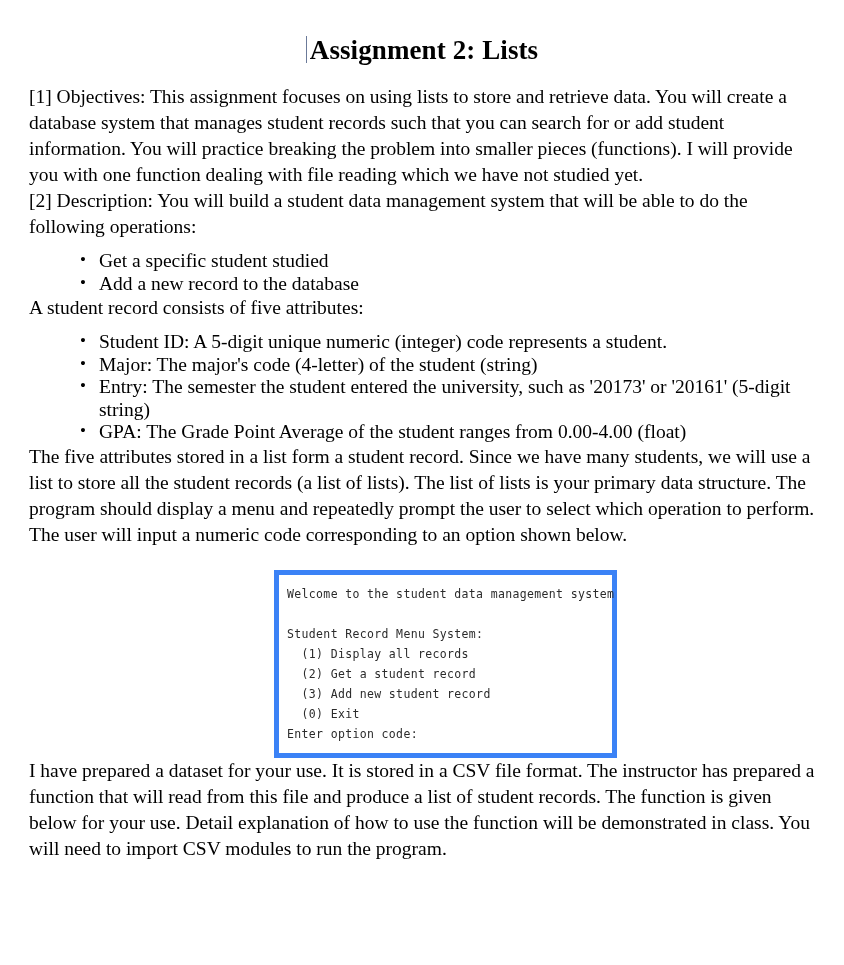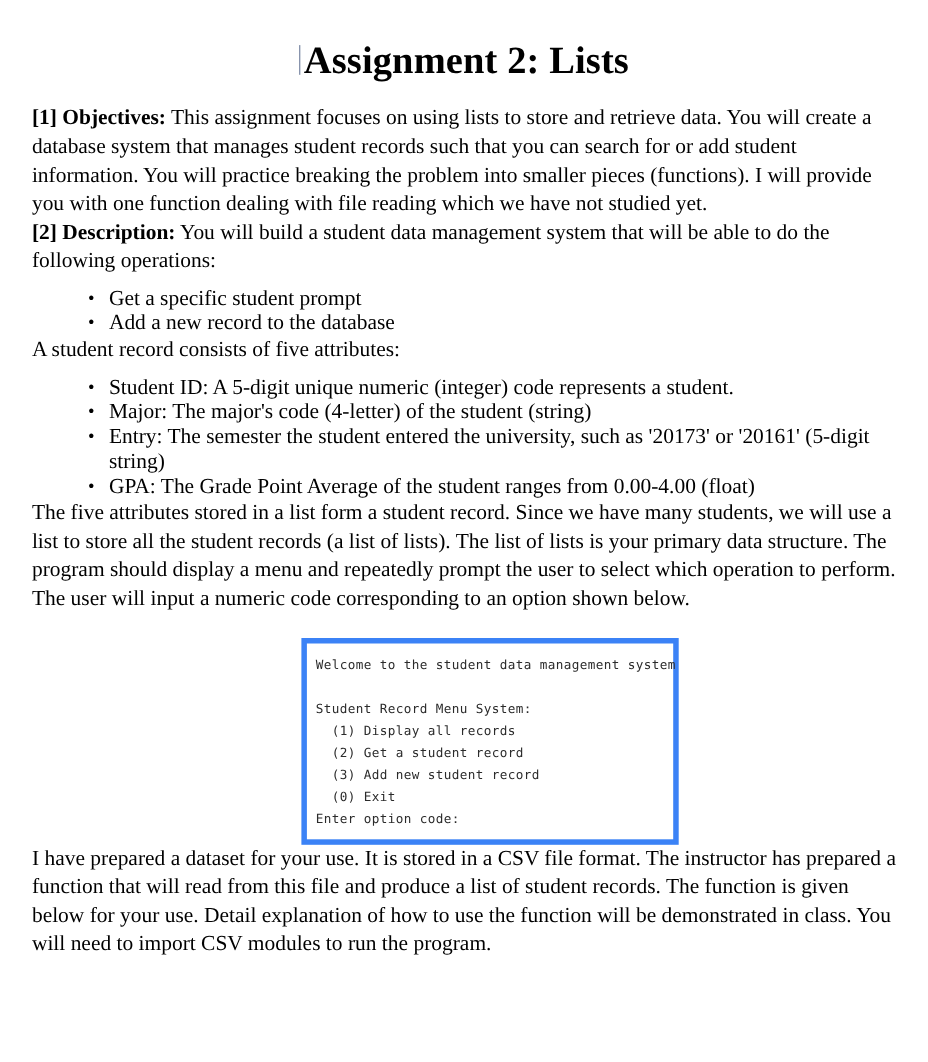--- a/index.html
+++ b/index.html
@@ -26,21 +26,21 @@
 
   
   .title-row {
     text-align: center;
     margin: 0;
     padding-top: 16px;
     position: relative;
   }
   .doc-title {
     display: inline-block;
-    font-size: 35px;
+    font-size: 27px;
     font-weight: bold;
     line-height: 32px;
     letter-spacing: 0.1px;
     position: relative;
     padding-left: 4px;
   }
   .caret {
     position: absolute;
     left: 0px;
     top: 2px;
@@ -61,21 +61,21 @@
     text-align: left;
     padding-right: 0px;
   }
   .p-objectives { margin-top: 24px; }
   .p-description { margin-top: 25px; }
   .p-record-intro { margin-top: 25px; }
   .p-structure { margin-top: 24px; }
   .p-dataset { margin-top: 26px; }
 
   .lead {
-    font-weight: bold;
+    font-weight: normal;
     text-align: center;
   }
 
   
   ul.bullets {
     list-style: none;
     margin: 10px 0 0 0;
     padding: 0 0 0 51px;
   }
   ul.bullets li {
@@ -133,21 +133,21 @@
     </h1>
   </div>
 
   <div class="body-block">
 
     <p class="para p-objectives"><span class="lead">[1] Objectives:</span><span> This assignment focuses on using lists to store and retrieve data. You will create a database system that manages student records such that you can search for or add student information. You will practice breaking the problem into smaller pieces (functions). I will provide you with one function dealing with file reading which we have not studied yet.</span></p>
 
     <p class="para p-description"><span class="lead">[2] Description:</span><span> You will build a student data management system that will be able to do the following operations:</span></p>
 
     <ul class="bullets ops-list">
-      <li><span>Get a specific student prompt</span></li>
+      <li><span>Get a specific student studied</span></li>
       <li><span>Add a new record to the database</span></li>
     </ul>
 
     <p class="para p-record-intro">A student record consists of five attributes:</p>
 
     <ul class="bullets attr-list">
       <li><span>Student ID: A 5-digit unique numeric (integer) code represents a student.</span></li>
       <li><span>Major: The major's code (4-letter) of the student (string)</span></li>
       <li><span>Entry: The semester the student entered the university, such as '20173' or '20161' (5-digit string)</span></li>
       <li><span>GPA: The Grade Point Average of the student ranges from 0.00-4.00 (float)</span></li>

